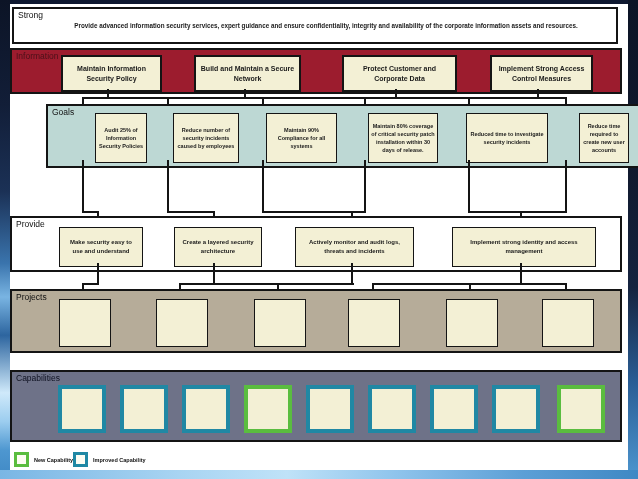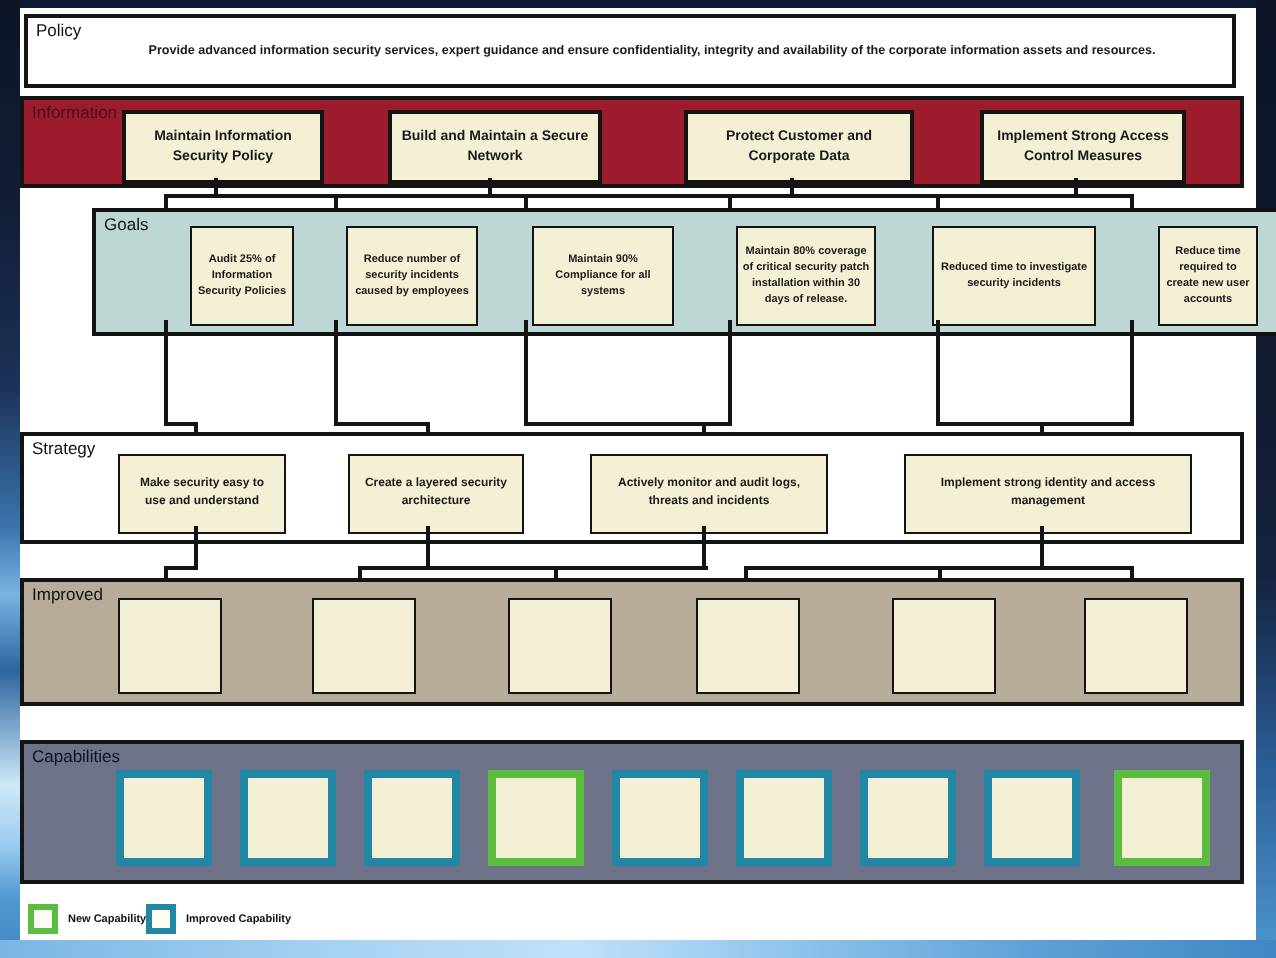--- a/index.html
+++ b/index.html
@@ -45,21 +45,21 @@
 </style>
 </head>
 <body>
 
 <div class="abs bg-top"></div>
 <div class="abs bg-left"></div>
 <div class="abs bg-right"></div>
 <div class="abs bg-bottom"></div>
 
 <div class="abs vision-box">
-  <span class="band-label">Policy</span>
+  <span class="band-label">Strong</span>
   <div class="vision-text">Provide advanced information security services, expert guidance and ensure confidentiality, integrity and availability of the corporate information assets and resources.</div>
 </div>
 
 <div class="abs band objectives">
   <span class="band-label">Information</span>
   <div class="cbox obox" style="left:49px;width:101px;">Maintain Information Security Policy</div>
   <div class="cbox obox" style="left:182px;width:107px;">Build and Maintain a Secure Network</div>
   <div class="cbox obox" style="left:330px;width:115px;">Protect Customer and Corporate Data</div>
   <div class="cbox obox" style="left:478px;width:103px;">Implement Strong Access Control Measures</div>
 </div>
@@ -95,21 +95,21 @@
 <div class="c" style="left:82px;top:211px;width:17px;height:2px;"></div>
 <div class="c" style="left:97px;top:211px;width:2px;height:15px;"></div>
 <div class="c" style="left:167px;top:211px;width:48px;height:2px;"></div>
 <div class="c" style="left:213px;top:211px;width:2px;height:15px;"></div>
 <div class="c" style="left:262px;top:211px;width:104px;height:2px;"></div>
 <div class="c" style="left:351px;top:211px;width:2px;height:15px;"></div>
 <div class="c" style="left:468px;top:211px;width:99px;height:2px;"></div>
 <div class="c" style="left:520px;top:211px;width:2px;height:15px;"></div>
 
 <div class="abs band strategy">
-  <span class="band-label">Strategy</span>
+  <span class="band-label">Provide</span>
   <div class="cbox sbox" style="left:47px;width:84px;">Make security easy to use and understand</div>
   <div class="cbox sbox" style="left:162px;width:88px;">Create a layered security architecture</div>
   <div class="cbox sbox" style="left:283px;width:119px;">Actively monitor and audit logs, threats and incidents</div>
   <div class="cbox sbox" style="left:440px;width:144px;">Implement strong identity and access management</div>
 </div>
 
 <div class="c" style="left:97px;top:263px;width:2px;height:22px;"></div>
 <div class="c" style="left:213px;top:263px;width:2px;height:22px;"></div>
 <div class="c" style="left:351px;top:263px;width:2px;height:22px;"></div>
 <div class="c" style="left:520px;top:263px;width:2px;height:22px;"></div>
@@ -117,21 +117,21 @@
 <div class="c" style="left:179px;top:283px;width:175px;height:2px;"></div>
 <div class="c" style="left:372px;top:283px;width:195px;height:2px;"></div>
 <div class="c" style="left:82px;top:283px;width:2px;height:16px;"></div>
 <div class="c" style="left:179px;top:283px;width:2px;height:16px;"></div>
 <div class="c" style="left:277px;top:283px;width:2px;height:16px;"></div>
 <div class="c" style="left:372px;top:283px;width:2px;height:16px;"></div>
 <div class="c" style="left:469px;top:283px;width:2px;height:16px;"></div>
 <div class="c" style="left:565px;top:283px;width:2px;height:16px;"></div>
 
 <div class="abs band projects">
-  <span class="band-label">Improved</span>
+  <span class="band-label">Projects</span>
   <div class="cbox pbox" style="left:47px;"></div>
   <div class="cbox pbox" style="left:144px;"></div>
   <div class="cbox pbox" style="left:242px;"></div>
   <div class="cbox pbox" style="left:336px;"></div>
   <div class="cbox pbox" style="left:434px;"></div>
   <div class="cbox pbox" style="left:530px;"></div>
 </div>
 
 <div class="abs band capabilities">
   <span class="band-label" style="color:#0f1222;">Capabilities</span>

